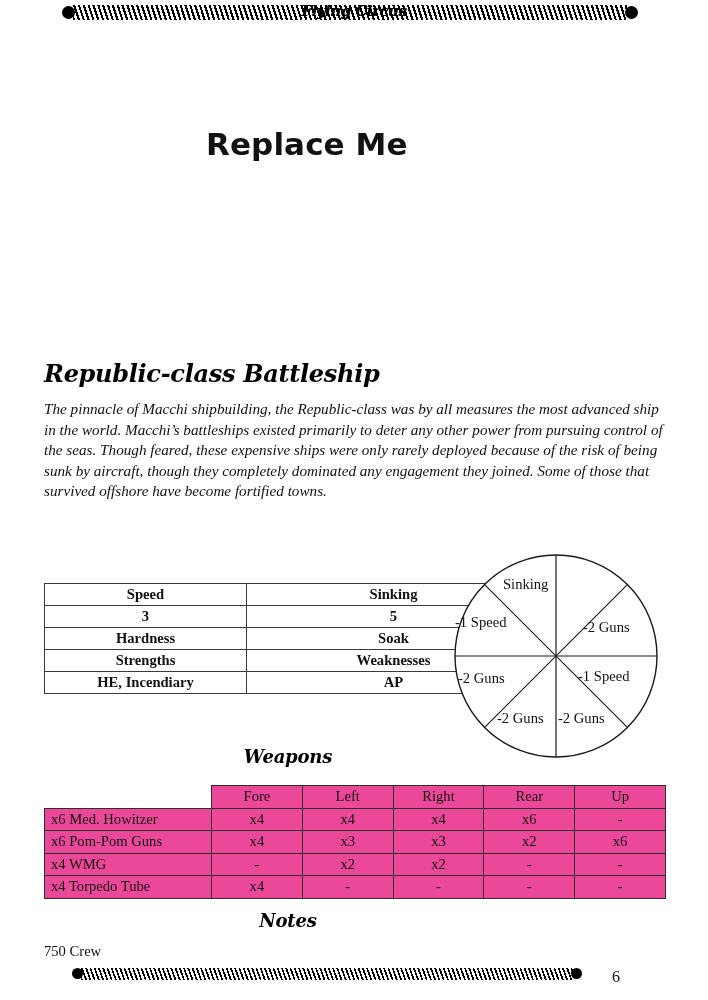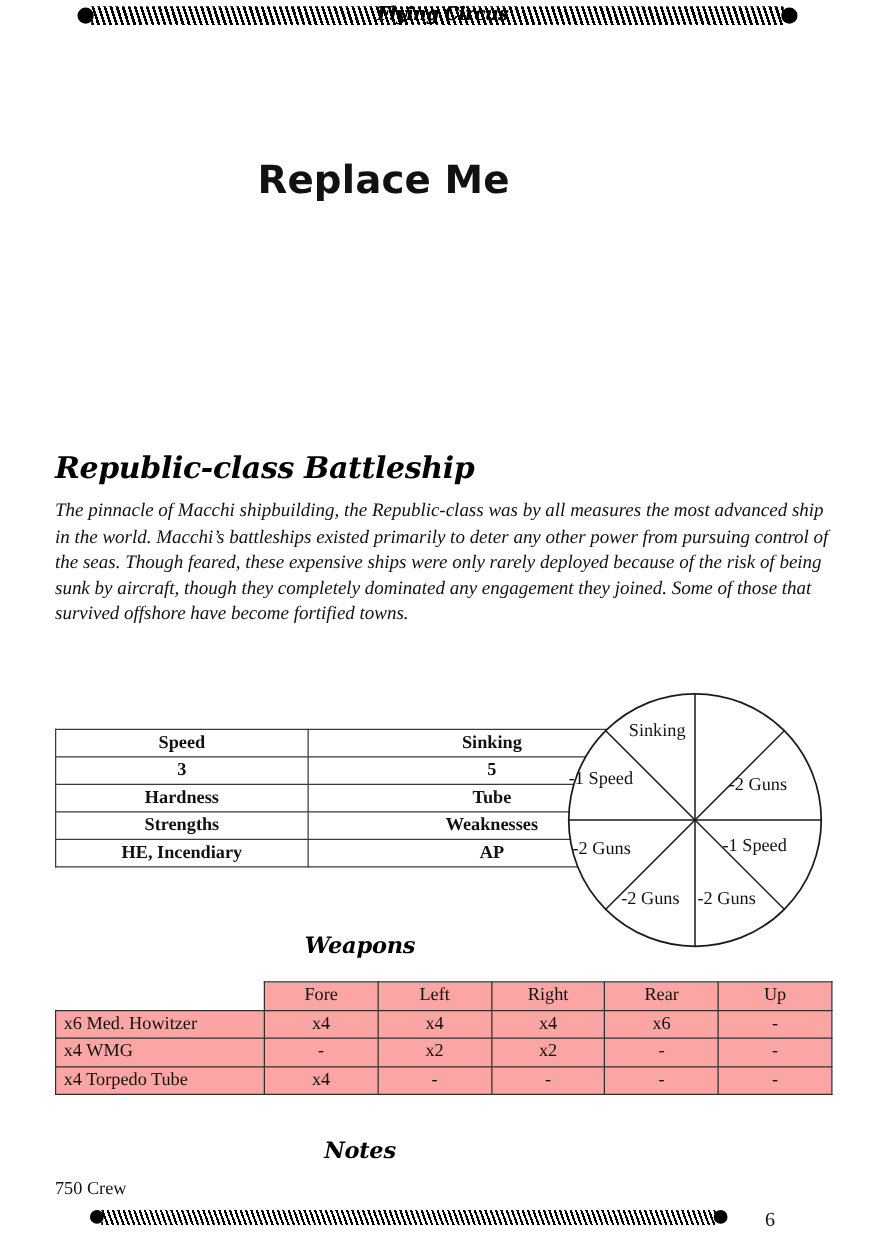--- a/index.html
+++ b/index.html
@@ -195,21 +195,21 @@
   #weapons-table col.namecol { width: 167px; }
   #weapons-table col.datacol { width: 90.8px; }
   #weapons-table th,
   #weapons-table td {
     border: 1.2px solid #2e2e2e;
     height: 21.5px;
     font-size: 14.6px;
     font-weight: normal;
     padding: 0;
     color: #111;
-    background: #fca5a5;
+    background: #ec4899;
   }
   #weapons-table th { text-align: center; }
   #weapons-table td.dir { text-align: center; }
   #weapons-table td.wname {
     text-align: left;
     padding-left: 6px;
   }
   #weapons-table thead th.corner {
     border: none;
     background: transparent;
@@ -250,21 +250,21 @@
     <tr>
       <td>Speed</td>
       <td>Sinking</td>
     </tr>
     <tr>
       <td>3</td>
       <td>5</td>
     </tr>
     <tr>
       <td>Hardness</td>
-      <td>Tube</td>
+      <td>Soak</td>
     </tr>
     <tr>
       <td>Strengths</td>
       <td>Weaknesses</td>
     </tr>
     <tr>
       <td>HE, Incendiary</td>
       <td>AP</td>
     </tr>
   </tbody>
@@ -312,20 +312,28 @@
   <tbody>
     <tr>
       <td class="wname">x6 Med. Howitzer</td>
       <td class="dir">x4</td>
       <td class="dir">x4</td>
       <td class="dir">x4</td>
       <td class="dir">x6</td>
       <td class="dir">-</td>
     </tr>
     <tr>
+      <td class="wname">x6 Pom-Pom Guns</td>
+      <td class="dir">x4</td>
+      <td class="dir">x3</td>
+      <td class="dir">x3</td>
+      <td class="dir">x2</td>
+      <td class="dir">x6</td>
+    </tr>
+    <tr>
       <td class="wname">x4 WMG</td>
       <td class="dir">-</td>
       <td class="dir">x2</td>
       <td class="dir">x2</td>
       <td class="dir">-</td>
       <td class="dir">-</td>
     </tr>
     <tr>
       <td class="wname">x4 Torpedo Tube</td>
       <td class="dir">x4</td>

